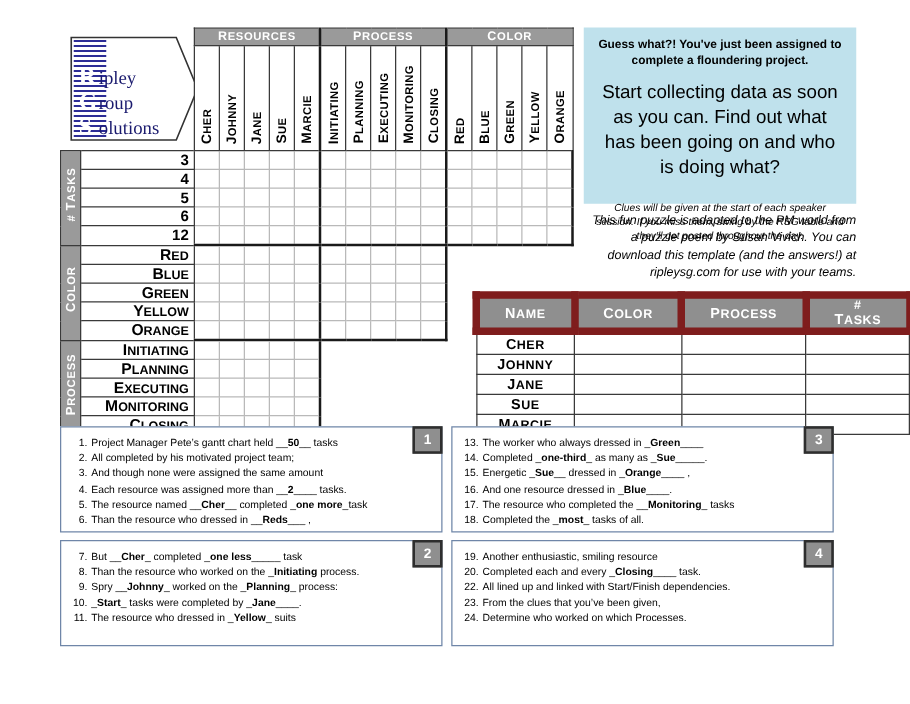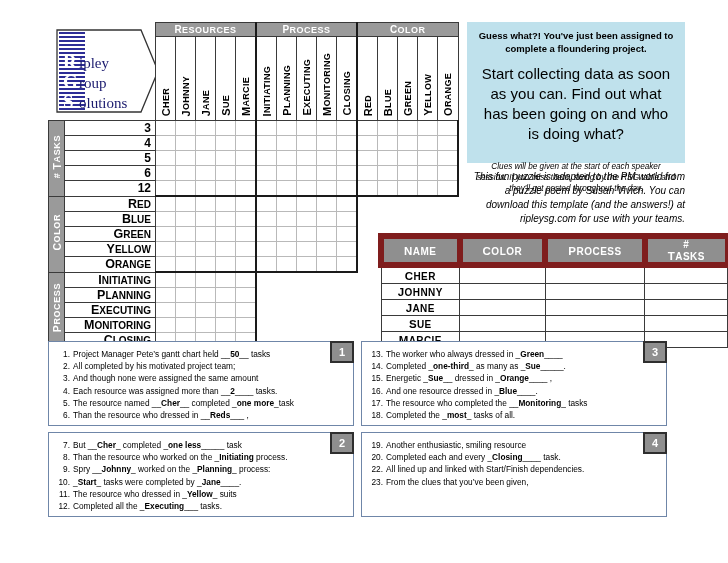--- a/index.html
+++ b/index.html
@@ -514,37 +514,37 @@
       </ol>
   </div>
   <div class="clue" id="clue2">
     <div class="badge">2</div>
     <ol>
         <li><span class="n">7.</span>But __<b>Cher</b>_ completed _<b>one less</b>_____ task</li>
         <li><span class="n">8.</span>Than the resource who worked on the _<b>Initiating</b> process.</li>
         <li><span class="n">9.</span>Spry  __<b>Johnny</b>_ worked on the _<b>Planning</b>_ process:</li>
         <li><span class="n">10.</span>_<b>Start</b>_ tasks were completed by _<b>Jane</b>____.</li>
         <li><span class="n">11.</span>The resource who dressed in _<b>Yellow</b>_ suits</li>
-        <li><span class="n">12.</span>Completed all the _<b>Executing</b>___ tasks.</li>
       </ol>
   </div>
   <div class="clue" id="clue3">
     <div class="badge">3</div>
     <ol>
         <li><span class="n">13.</span>The worker who always dressed in _<b>Green</b>____</li>
         <li><span class="n">14.</span>Completed _<b>one-third</b>_ as many as _<b>Sue</b>_____.</li>
         <li><span class="n">15.</span>Energetic _<b>Sue</b>__ dressed in _<b>Orange</b>____ ,</li>
         <li><span class="n">16.</span>And one resource dressed in _<b>Blue</b>____.</li>
         <li><span class="n">17.</span>The resource who completed the __<b>Monitoring</b>_ tasks</li>
         <li><span class="n">18.</span>Completed the _<b>most</b>_ tasks of all.</li>
       </ol>
   </div>
   <div class="clue" id="clue4">
     <div class="badge">4</div>
     <ol>
         <li><span class="n">19.</span>Another enthusiastic, smiling resource</li>
         <li><span class="n">20.</span>Completed each and every _<b>Closing</b>____ task.</li>
         <li><span class="n">22.</span>All lined up and linked with Start/Finish dependencies.</li>
         <li><span class="n">23.</span>From the clues that you’ve been given,</li>
+        <li><span class="n">24.</span>Determine who worked on which Processes.</li>
       </ol>
   </div>
 
 </div>
 
 </body></html>

